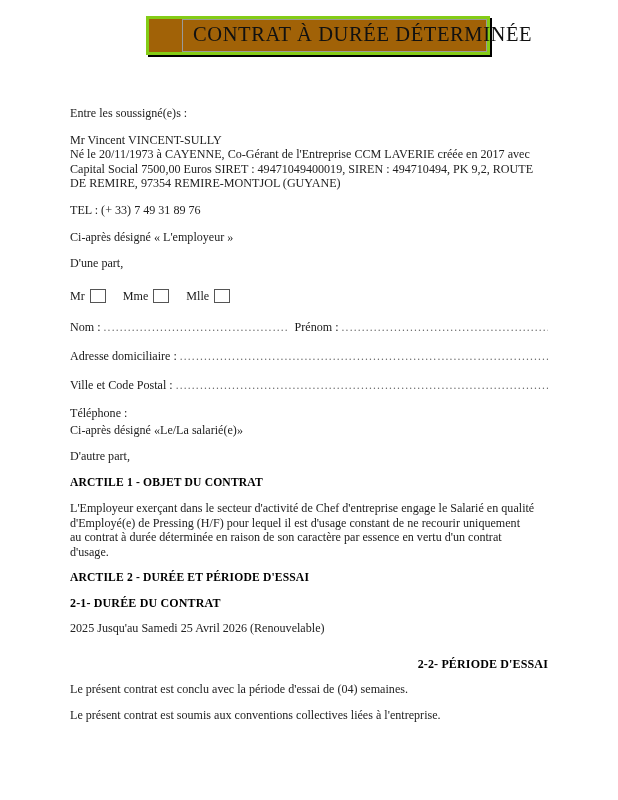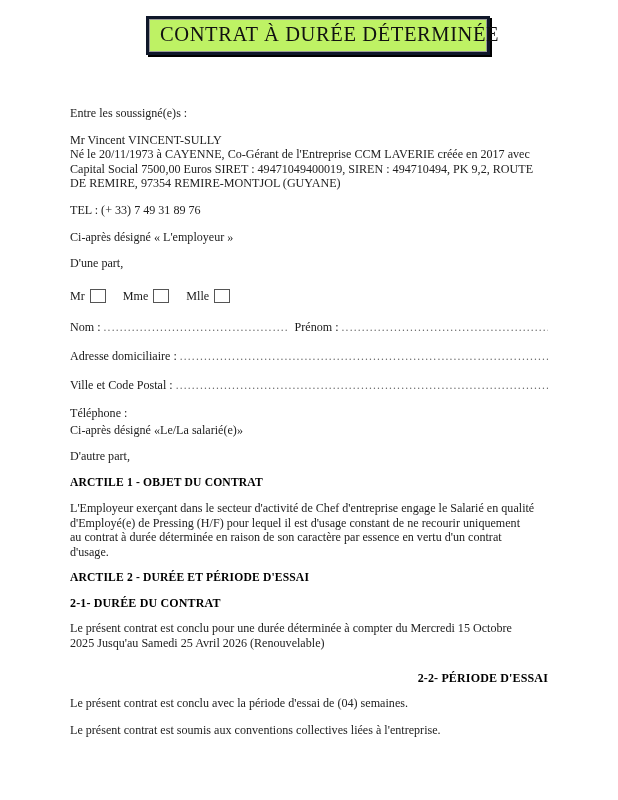--- a/index.html
+++ b/index.html
@@ -23,23 +23,24 @@
     background: #fff;
   }
 
   
   .title-wrap {
     position: absolute;
     left: 146px;
     top: 16px;
     width: 344px;
     box-sizing: border-box;
-    border: 3px solid #0f172a;
-    background: #bef264;
+    border: 3px solid #84cc16;
+    background: #a16207;
     box-shadow: 2px 2px 0 0 #000000;
+    padding-left: 33px;
   }
   .title-inner {
     border: 1px solid #9a9a9a;
     padding: 4px 10px 5px 10px;
     text-align: center;
   }
   .title-text {
     font-family: "Liberation Serif", "DejaVu Serif", serif;
     font-size: 20.5px;
     line-height: 1.05;
@@ -210,21 +211,20 @@
     <div class="blk">
       <p>L'Employeur exerçant dans le secteur d'activité de Chef d'entreprise engage le Salarié en qualité</p>
       <p>d'Employé(e) de Pressing (H/F) pour lequel il est d'usage constant de ne recourir uniquement</p>
       <p>au contrat à durée déterminée en raison de son caractère par essence en vertu d'un contrat</p>
       <p>d'usage.</p>
     </div>
 
     <p class="heading">ARCTILE 2 - DURÉE ET PÉRIODE D'ESSAI</p>
     <p class="heading sub">2-1- DURÉE DU CONTRAT</p>
     <div class="blk">
-      <p>Le présent contrat est conclu pour une durée déterminée à compter du Mercredi 15 Octobre</p>
       <p>2025 Jusqu'au Samedi 25 Avril 2026 (Renouvelable)</p>
     </div>
 
     <p class="heading sub gap-before-head-sm">2-2- PÉRIODE D'ESSAI</p>
     <p class="blk">Le présent contrat est conclu avec la période d'essai de (04) semaines.</p>
 
     <p class="blk">Le présent contrat est soumis aux conventions collectives liées à l'entreprise.</p>
 
   </div>
 </div>

